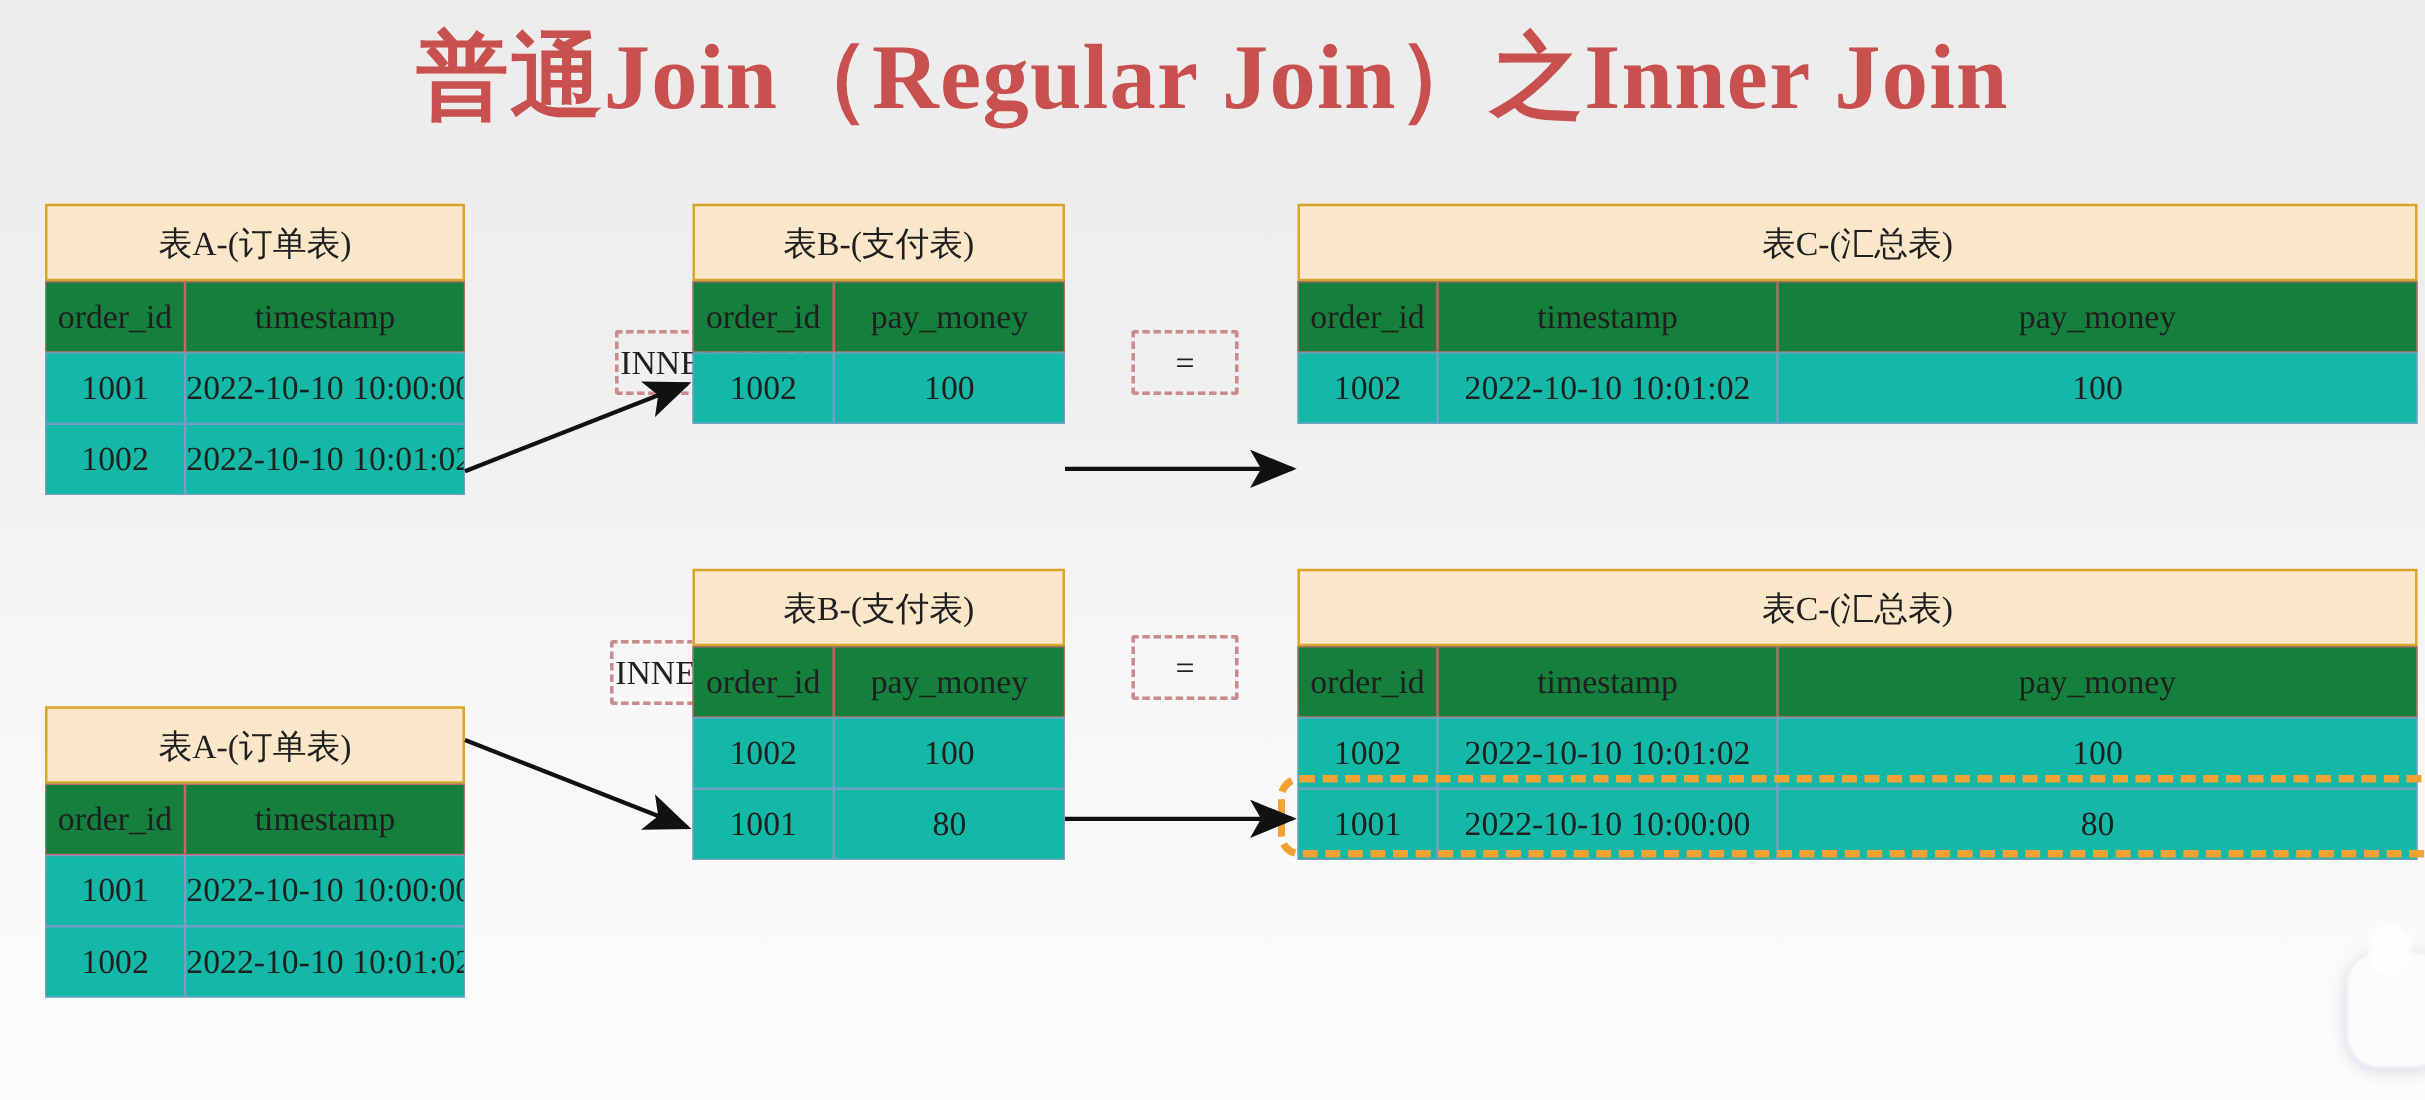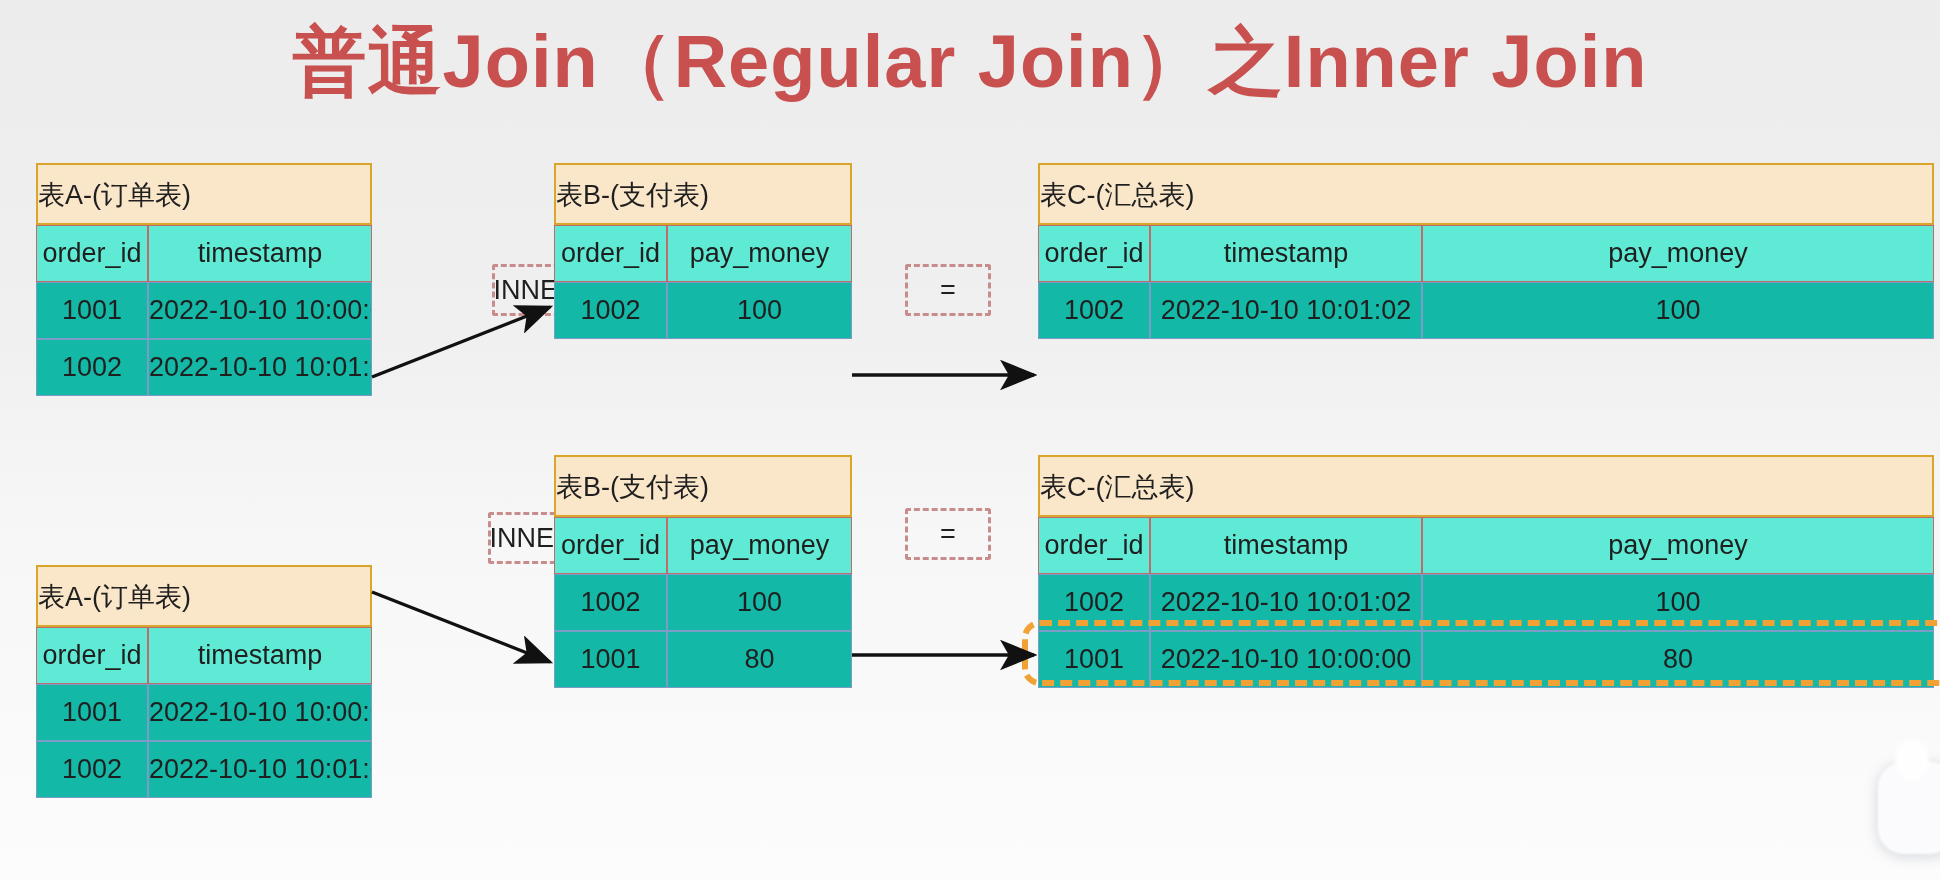--- a/index.html
+++ b/index.html
@@ -10,20 +10,21 @@
     width: 1940px;
     height: 880px;
     overflow: hidden;
     font-family: "Liberation Sans", "DejaVu Sans", sans-serif;
     background: linear-gradient(to bottom, #ececec 0%, #f0f0f0 38%, #f7f7f7 62%, #fcfcfc 100%);
   }
   .slide {
     position: relative;
     width: 1680px;
     height: 880px;
+    font-family: Liberation Serif, serif;
   }
 
   
   .title {
     position: absolute;
     left: 0;
     top: 6px;
     width: 1940px;
     text-align: center;
     font-size: 74px;
@@ -39,42 +40,42 @@
     position: absolute;
     box-sizing: border-box;
     border-collapse: collapse;
   }
   .tbl .caption {
     box-sizing: border-box;
     background: #fae6c9;
     border: 2px solid #d9a62b;
     color: #1f1f1f;
     font-size: 27px;
-    text-align: left;
+    text-align: center;
     line-height: 60px;
     height: 62px;
     white-space: nowrap;
   }
   .rowline {
     display: flex;
     box-sizing: border-box;
     width: 100%;
   }
   .cell {
     box-sizing: border-box;
     text-align: center;
     font-size: 27px;
     color: #1f1f1f;
     line-height: 55px;
     height: 57px;
     white-space: nowrap;
     overflow: hidden;
   }
   .hcell {
-    background: #5eead4;
+    background: #15803d;
     border: 1px solid #bf6b6b;
   }
   .dcell {
     background: #14b8a6;
     border: 1px solid #7a9cc6;
   }
 
   
   .badge {
     position: absolute;

